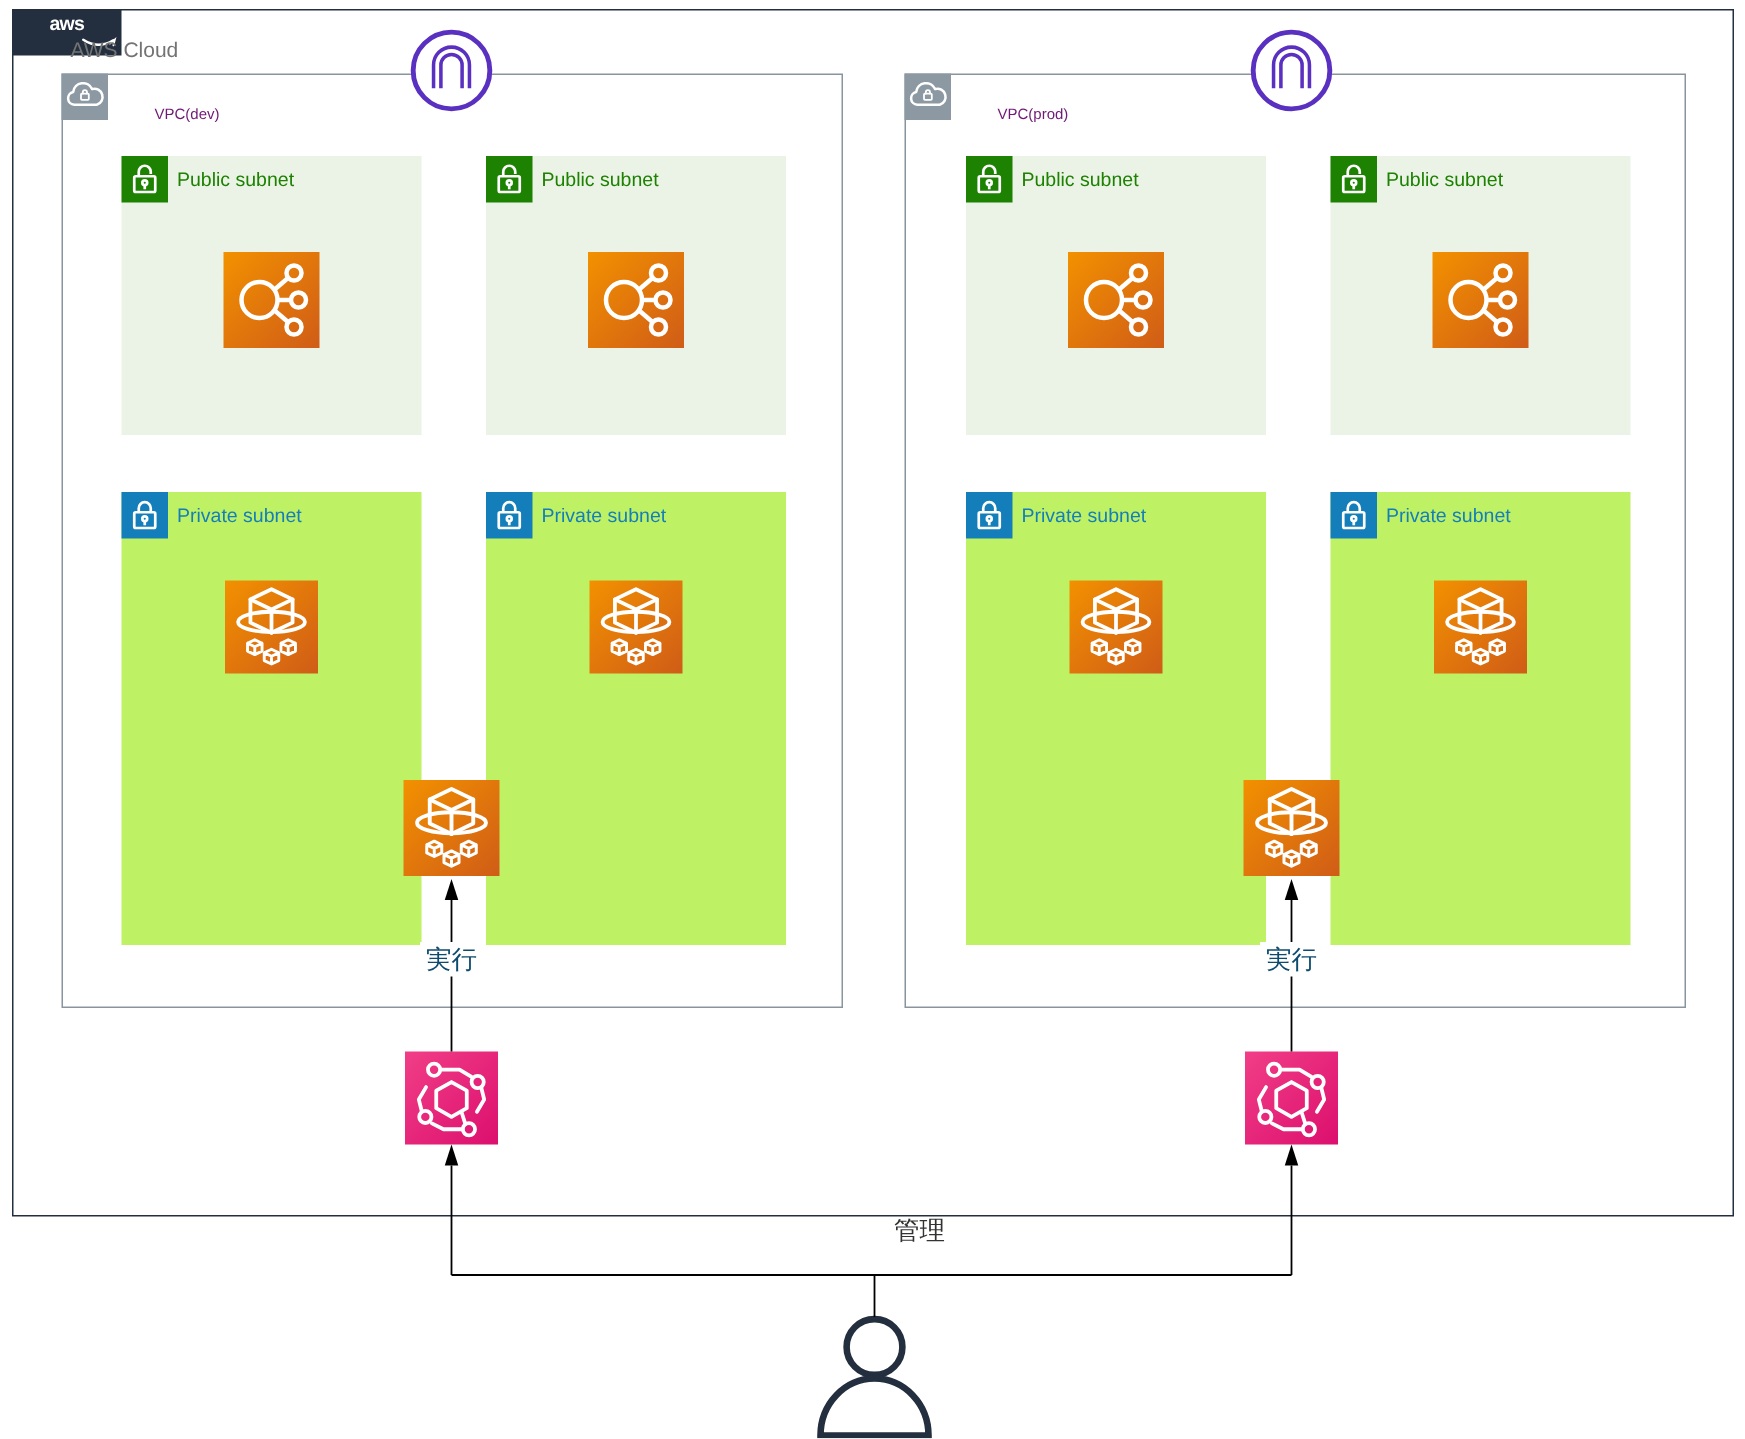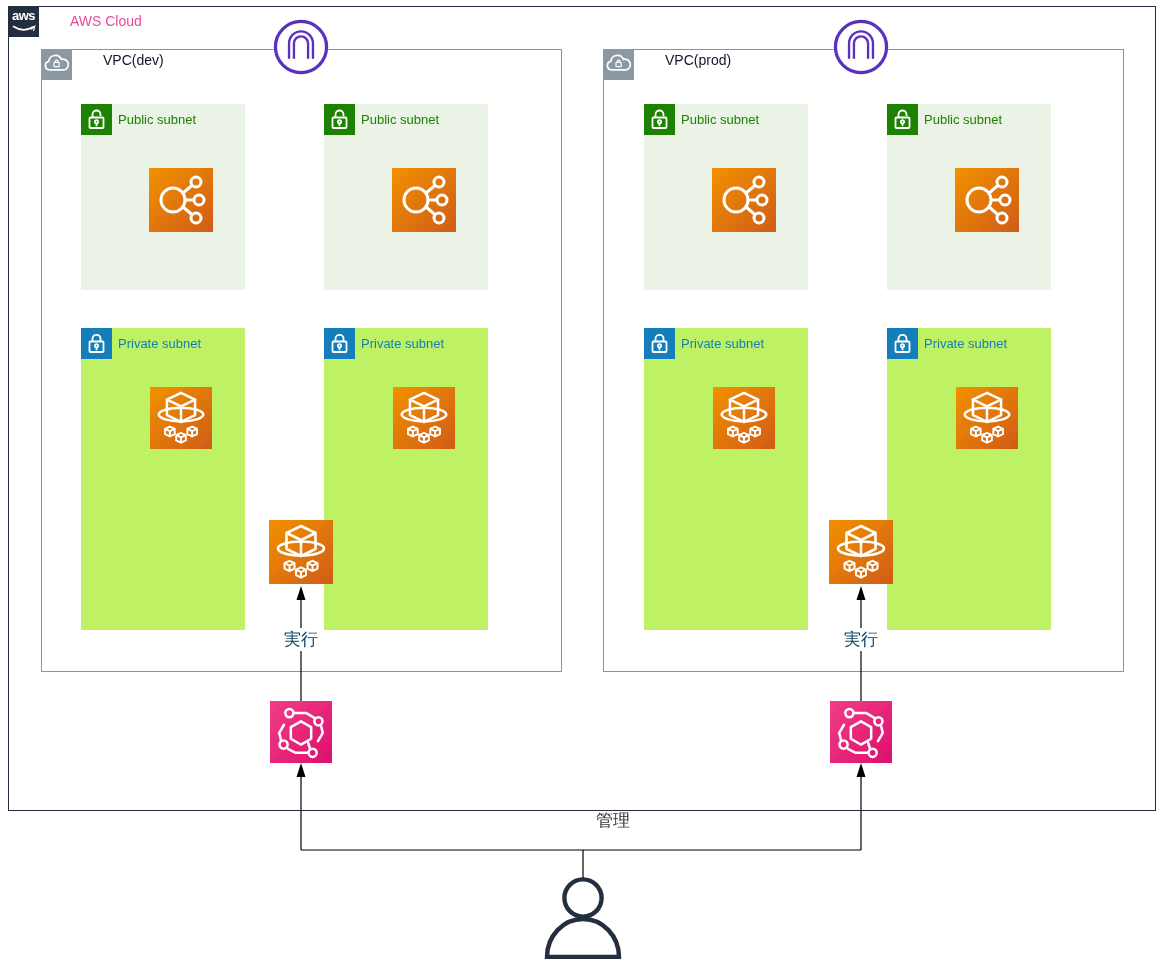--- a/index.html
+++ b/index.html
@@ -2,31 +2,31 @@
 <html><head>
 <meta charset="utf-8">
 <style>
   html,body{margin:0;padding:0;background:#fff;}
   #canvas{position:relative;width:1163px;height:959px;background:#fff;
           font-family:"Liberation Sans",sans-serif;overflow:hidden;}
   .abs{position:absolute;}
 
   
   .cloud-frame{left:8px;top:6px;width:1146px;height:803px;border:1px solid #232F3E;}
-  .cloud-logo{left:8px;top:6px;width:31px;height:31px;background:#232F3E;z-index:3;}
+  .cloud-logo{left:8px;top:6px;width:31px;height:31px;background:#232F3E;z-index:3;padding-left:42px;}
   .cloud-logo .aws-txt{position:absolute;left:0;right:0;top:2px;text-align:center;
       color:#fff;font-size:13px;font-weight:bold;letter-spacing:-0.5px;}
-  .cloud-label{left:47px;top:13px;font-size:14px;color:#ec4899;z-index:3;margin-left:23px;}
+  .cloud-label{left:47px;top:25px;font-size:14px;color:#737373;z-index:3;}
 
   .vpc-frame{top:49px;width:519px;height:621px;border:1px solid #8A949E;z-index:1;}
   .vpc-icon-sq{top:49px;width:31px;height:31px;background:#8C99A3;z-index:2;}
-  .vpc-label{top:52px;font-size:14px;color:#0f172a;z-index:3;}
-
-  
-  .subnet{width:164px;z-index:1;}
+  .vpc-label{top:71px;font-size:10px;color:#701a75;z-index:3;}
+
+  
+  .subnet{width:200px;z-index:1;}
   .subnet.public{height:186px;background:#EAF3E5;}
   .subnet.private{height:302px;background:#bef264;}
   .lock-sq{position:absolute;left:0;top:0;width:31px;height:31px;}
   .lock-sq.green{background:#1D8102;}
   .lock-sq.blue{background:#147EBA;}
   .subnet-label{position:absolute;left:37px;top:8px;font-size:13px;}
   .subnet.public .subnet-label{color:#1D8102;}
   .subnet.private .subnet-label{color:#147EBA;}
 
   

